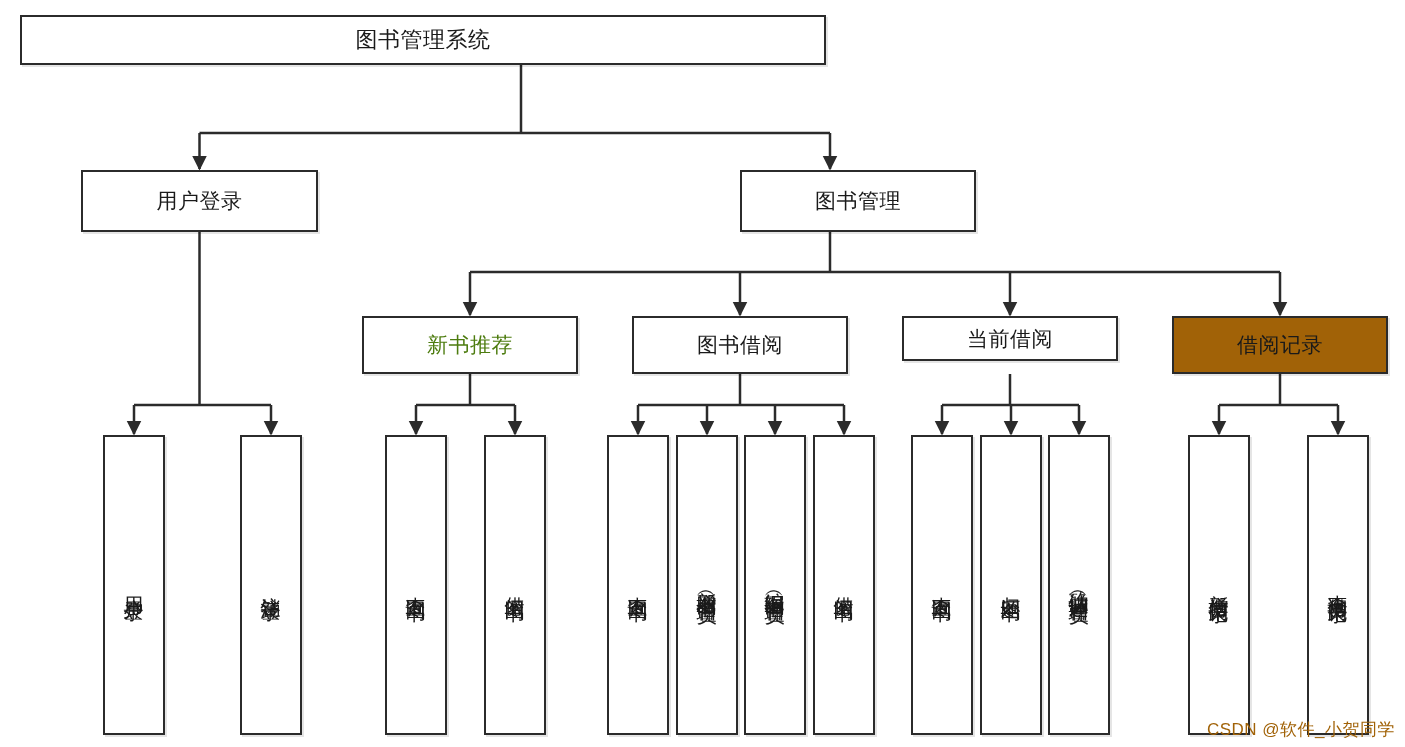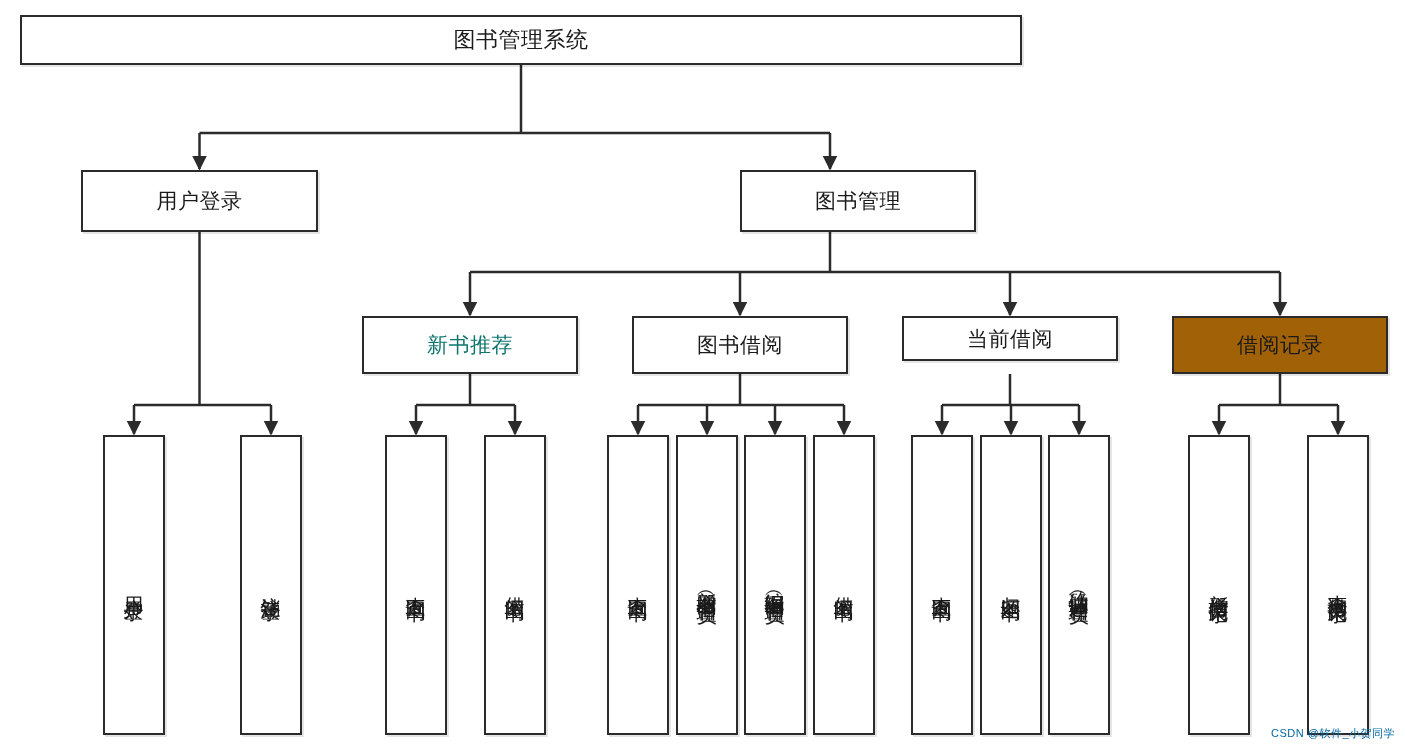--- a/index.html
+++ b/index.html
@@ -50,22 +50,22 @@
     text-orientation: upright;
     font-size: 20px;
     letter-spacing: 2px;
     line-height: 1;
   }
   .node.root .node-label { font-size: 22px; }
   .watermark {
     position: absolute;
     right: 10px;
     bottom: 6px;
-    font-size: 11px;
-    color: #0369a1;
+    font-size: 17px;
+    color: #a16207;
     letter-spacing: 0.5px;
     white-space: nowrap;
     pointer-events: none;
   }
 </style>
 </head>
 <body>
 
 <div id="canvas">
   <svg id="edges" viewBox="0 0 1405 747">
@@ -102,30 +102,30 @@
       <line x1="942" y1="405" x2="1079" y2="405" stroke="#2b2b2b" stroke-width="2.5"></line>
       <line x1="942" y1="405" x2="942" y2="434" stroke="#2b2b2b" stroke-width="2.5" marker-end="url(#arrow)"></line>
       <line x1="1011" y1="405" x2="1011" y2="434" stroke="#2b2b2b" stroke-width="2.5" marker-end="url(#arrow)"></line>
       <line x1="1079" y1="405" x2="1079" y2="434" stroke="#2b2b2b" stroke-width="2.5" marker-end="url(#arrow)"></line>
       <line x1="1280" y1="374" x2="1280" y2="405" stroke="#2b2b2b" stroke-width="2.5"></line>
       <line x1="1219" y1="405" x2="1338" y2="405" stroke="#2b2b2b" stroke-width="2.5"></line>
       <line x1="1219" y1="405" x2="1219" y2="434" stroke="#2b2b2b" stroke-width="2.5" marker-end="url(#arrow)"></line>
       <line x1="1338" y1="405" x2="1338" y2="434" stroke="#2b2b2b" stroke-width="2.5" marker-end="url(#arrow)"></line>
     </svg>
   <div id="nodes">
-      <div class="node horiz root" style="left: 20px; top: 15px; width: 1002px; height: 50px; border-color: rgb(43, 43, 43); background: rgb(255, 255, 255); color: rgb(26, 26, 26);">
+      <div class="node horiz root" style="left: 20px; top: 15px; width: 806px; height: 50px; border-color: rgb(43, 43, 43); background: rgb(255, 255, 255); color: rgb(26, 26, 26);">
         <span class="node-label">图书管理系统</span>
       </div>
       <div class="node horiz" style="left: 81px; top: 170px; width: 237px; height: 62px; border-color: rgb(43, 43, 43); background: rgb(255, 255, 255); color: rgb(26, 26, 26);">
         <span class="node-label">用户登录</span>
       </div>
       <div class="node horiz" style="left: 740px; top: 170px; width: 236px; height: 62px; border-color: rgb(43, 43, 43); background: rgb(255, 255, 255); color: rgb(26, 26, 26);">
         <span class="node-label">图书管理</span>
       </div>
-      <div class="node horiz" style="left: 362px; top: 316px; width: 216px; height: 58px; border-color: rgb(43, 43, 43); background: rgb(255, 255, 255); color: #0f766e;">
+      <div class="node horiz" style="left: 362px; top: 316px; width: 216px; height: 58px; border-color: rgb(43, 43, 43); background: rgb(255, 255, 255); color: #4d7c0f;">
         <span class="node-label">新书推荐</span>
       </div>
       <div class="node horiz" style="left: 632px; top: 316px; width: 216px; height: 58px; border-color: rgb(43, 43, 43); background: rgb(255, 255, 255); color: rgb(26, 26, 26); align-items: center;">
         <span class="node-label">图书借阅</span>
       </div>
       <div class="node horiz" style="left: 902px; top: 316px; width: 216px; height: 45px; border-color: rgb(43, 43, 43); background: rgb(255, 255, 255); color: rgb(26, 26, 26);">
         <span class="node-label">当前借阅</span>
       </div>
       <div class="node horiz" style="left: 1172px; top: 316px; width: 216px; height: 58px; border-color: rgb(43, 43, 43); background: #a16207; color: rgb(26, 26, 26);">
         <span class="node-label">借阅记录</span>

